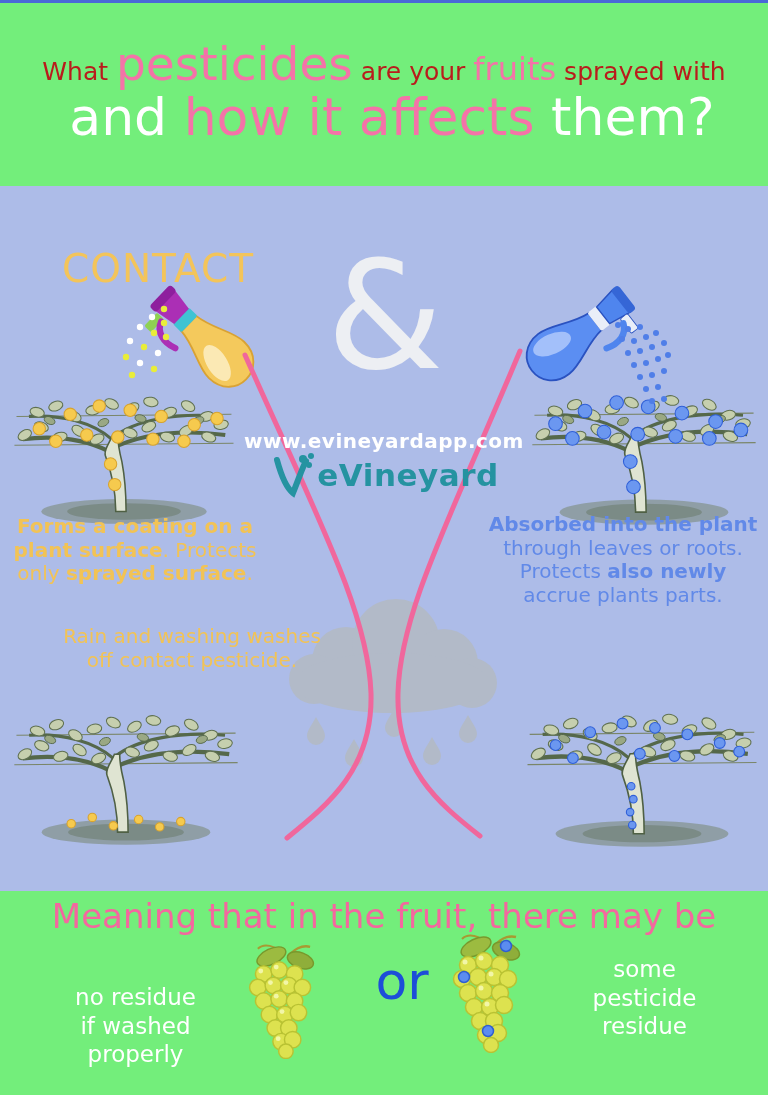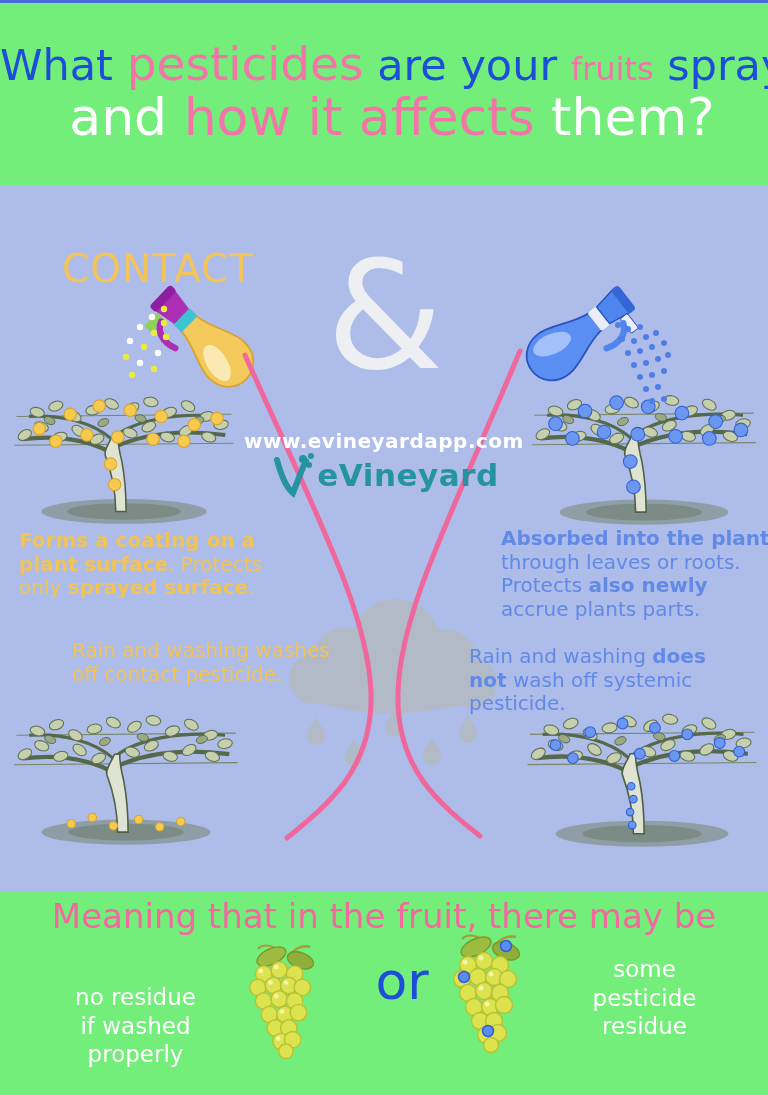--- a/index.html
+++ b/index.html
@@ -7,33 +7,33 @@
     position:relative; width:768px; height:1095px; overflow:hidden;
     background:#adbce8; border-top:3px solid #4a68d8; box-sizing:border-box;
     font-family:"DejaVu Sans","Liberation Sans",sans-serif;
   }
   .abs{position:absolute;}
   .banner{left:0; right:0; background:#73ee7b;}
   .hdr{top:0; height:183px; text-align:center;}
   .hdr-line{white-space:nowrap; line-height:1.05;}
   .hdr-line1{margin-top:36px;}
   .hdr-line2{margin-top:2px;padding-left:16px;}
-  .t-white-sm{color:#1d4ed8; font-size:43px;}
+  .t-white-sm{color:#b91c1c; font-size:25px;}
   .t-pink-lg{color:#f473a8; font-size:47px;}
   .t-pink-sm{color:#f473a8; font-size:32px;}
   .t-white-lg{color:#ffffff; font-size:52px;}
   .t-pink-lg2{color:#f473a8; font-size:52px;}
 
   .sec-title{top:243px; width:280px; text-align:center; font-size:39px; letter-spacing:1px;}
   .contact-c{color:#f3c45a;}
   .systemic-c{color:#6b96e8;}
   .amp{left:305px; top:238px; width:160px; text-align:center;
        font-size:150px; line-height:1; color:#edeff3;}
 
-  .para{text-align:left; font-size:20px; line-height:1.18; margin:14px;}
+  .para{text-align:center; font-size:20px; line-height:1.18; margin:0;}
   .para .b{font-weight:bold;}
   .yellow{color:#f2c355;}
   .blue{color:#6189e8;}
 
   .website{top:426px; left:0; right:0; text-align:center; color:#ffffff;
            font-weight:bold; font-size:20px; letter-spacing:0.5px;}
   .brand{top:449px; left:0; right:0; display:flex; justify-content:center;
          align-items:center; gap:2px;}
   .brand-name{color:#2593a1; font-weight:bold; font-size:31px; letter-spacing:0.5px;}
 
@@ -279,23 +279,20 @@
   </div>
 
   <p class="abs para yellow" style="left:5px; top:512px; width:260px;">
     <span class="b">Forms a coating on a plant surface</span><span>. Protects only </span><span class="b">sprayed surface</span><span>.</span>
   </p>
   <p class="abs para yellow" style="left:58px; top:622px; width:268px;">Rain and washing washes off contact pesticide.</p>
 
   <p class="abs para blue" style="left:487px; top:510px; width:272px;">
     <span class="b">Absorbed into the plant</span><span> through leaves or roots. Protects </span><span class="b">also newly</span><span> accrue plants parts.</span>
   </p>
-  <p class="abs para blue" style="left:455px; top:628px; width:250px;">
-    <span>Rain and washing </span><span class="b">does not</span><span> wash off systemic pesticide.</span>
-  </p>
 
   <div class="abs banner ftr"></div>
   <div class="abs ftr-heading">Meaning that in the fruit, there may be</div>
 
   <div class="abs ftr-label preline" style="left:28px; top:980px; width:215px;">no residue
 if washed
 properly</div>
 
   <svg class="abs" style="left:233px; top:938px;" width="100" height="118" viewBox="0 0 100 122">
     <path d="M55,18 C60,8 70,4 78,6" stroke="#a89a32" stroke-width="2.5" fill="none"></path>

